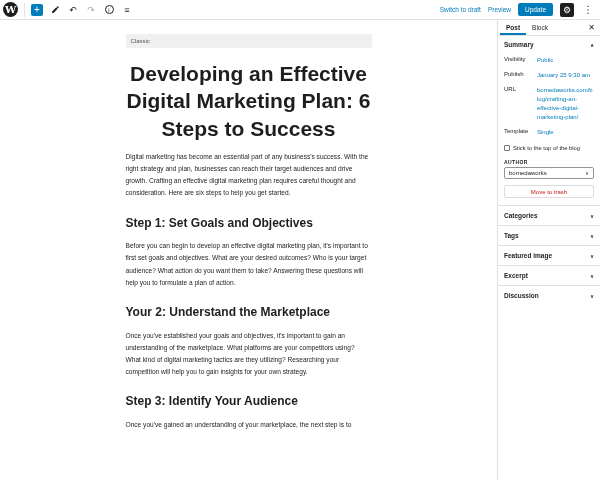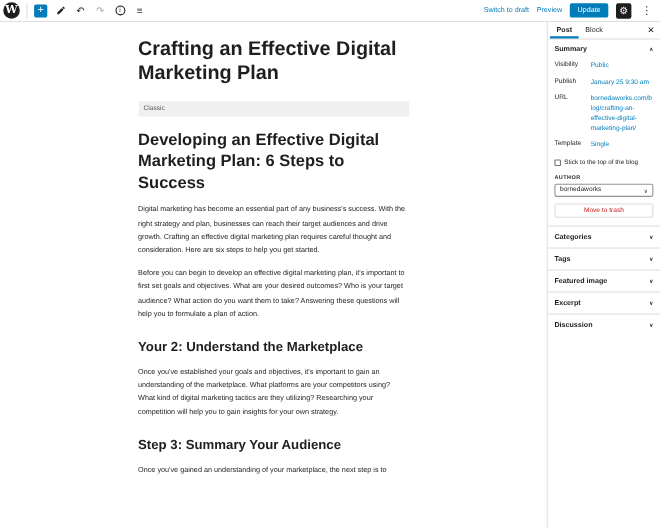--- a/index.html
+++ b/index.html
@@ -35,22 +35,22 @@
   .kebab-btn { font-size: 10px; color: #1e1e1e; cursor: pointer; padding: 0 2px; }
 
   
   .main { position: absolute; top: 20px; left: 0; width: 497px; bottom: 0;
     background: #fff; overflow: hidden; }
   .content { width: 246px; margin: 14px auto 0 auto; }
   .post-title { font-size: 18px; font-weight: 700; line-height: 1.22; color: #1e1e1e;
     cursor: text; }
   .classic-bar { margin-top: 14px; background: #f0f0f0; color: #50575e;
     font-size: 6px; padding: 4px 5px; cursor: pointer; }
-  .h2 { margin-top: 12px; font-size: 15px; font-weight: 700; line-height: 1.3;
-    cursor: text; }
+  .h2 { margin-top: 12px; font-size: 21px; font-weight: 700; line-height: 1.3;
+    cursor: text; text-align: center; }
   .h3 { margin-top: 16px; font-size: 12px; font-weight: 700; line-height: 1.3;
     cursor: text; }
   .para { margin-top: 9px; font-size: 6.6px; line-height: 1.85; color: #1e1e1e;
     cursor: text; }
 
   
   .sidebar { position: absolute; top: 20px; right: 0; width: 103px; bottom: 0;
     background: #fff; border-left: 1px solid #e0e0e0; }
   .sb-tabs { display: flex; align-items: center; height: 16px;
     border-bottom: 1px solid #e0e0e0; padding-left: 2px; }
@@ -106,31 +106,31 @@
     <a class="link-btn">Switch to draft</a>
     <a class="link-btn">Preview</a>
     <button class="update-btn">Update</button>
     <div class="gear-btn">⚙</div>
     <div class="kebab-btn">⋮</div>
   </div>
 </div>
 
 <div class="main">
   <div class="content">
-    <h1 class="post-title">Crafting an Effective Digital Marketing Plan</h1>
     <div class="classic-bar">Classic</div>
     <h2 class="h2">Developing an Effective Digital Marketing Plan: 6 Steps to Success</h2>
     <p class="para">Digital marketing has become an essential part of any business's success. With the right strategy and plan, businesses can reach their target audiences and drive growth. Crafting an effective digital marketing plan requires careful thought and consideration. Here are six steps to help you get started.</p>
 
+    <h3 class="h3">Step 1: Set Goals and Objectives</h3>
     <p class="para">Before you can begin to develop an effective digital marketing plan, it's important to first set goals and objectives. What are your desired outcomes? Who is your target audience? What action do you want them to take? Answering these questions will help you to formulate a plan of action.</p>
 
     <h3 class="h3">Your 2: Understand the Marketplace</h3>
     <p class="para">Once you've established your goals and objectives, it's important to gain an understanding of the marketplace. What platforms are your competitors using? What kind of digital marketing tactics are they utilizing? Researching your competition will help you to gain insights for your own strategy.</p>
 
-    <h3 class="h3">Step 3: Summary Your Audience</h3>
+    <h3 class="h3">Step 3: Identify Your Audience</h3>
     <p class="para">Once you've gained an understanding of your marketplace, the next step is to</p>
   </div>
 </div>
 
 <div class="sidebar">
   <div class="sb-tabs">
     <div class="sb-tab active">Post</div>
     <div class="sb-tab">Block</div>
     <div class="sb-close">✕</div>
   </div>

